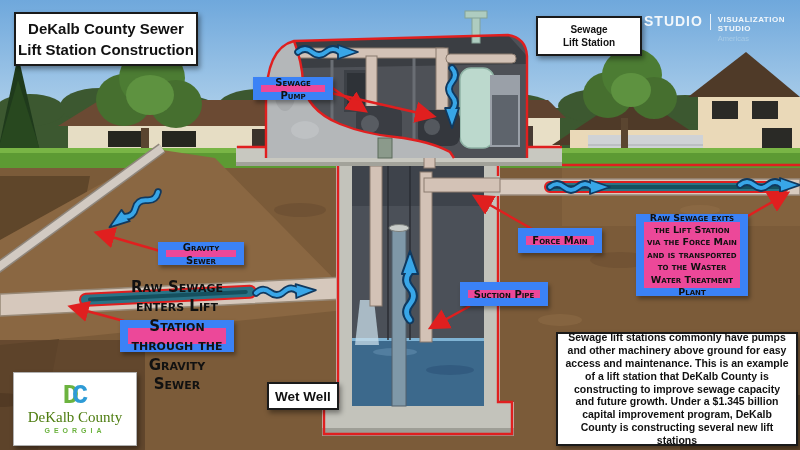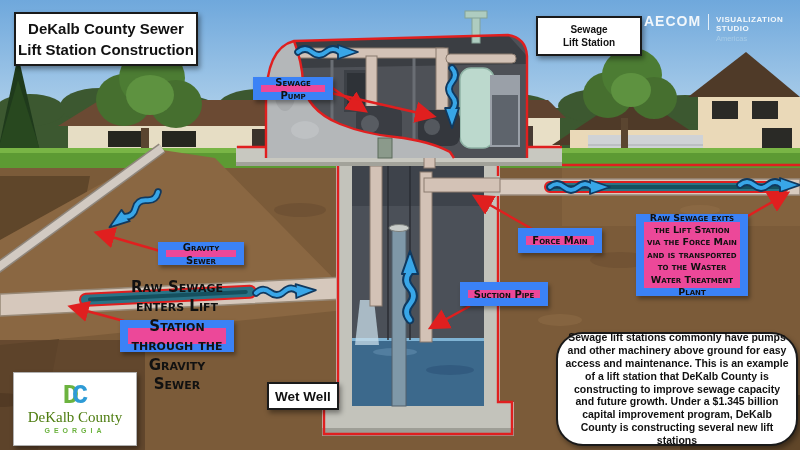--- a/index.html
+++ b/index.html
@@ -24,21 +24,21 @@
   
   .bbox{position:absolute;background:#fff;border:2.5px solid #1a1a1a;
         display:flex;flex-direction:column;align-items:center;justify-content:center;
         text-align:center;font-weight:bold;color:#111;box-sizing:border-box;
         box-shadow:2px 3px 5px rgba(0,0,0,.4);font-family:"Liberation Sans",sans-serif;}
 
   #title-box{left:14px;top:12px;width:184px;height:54px;font-size:15px;line-height:1.4;}
   #station-box{left:536px;top:16px;width:106px;height:40px;font-size:10px;line-height:1.35;}
   #wet-well-box{left:267px;top:382px;width:72px;height:28px;font-size:13.5px;}
   #info-box{left:556px;top:332px;width:242px;height:114px;font-size:10.5px;
-            line-height:1.22;padding:16px 6px;border-radius:27px;}
+            line-height:1.22;padding:16px 6px;}
 
   #brand{position:absolute;left:644px;top:10px;width:156px;height:30px;display:flex;
          align-items:flex-start;color:#f2f7fb;}
   #brand .aecom{font-size:14px;font-weight:bold;letter-spacing:1px;margin-top:3px;}
   #brand .bdiv{width:1px;height:16px;background:rgba(255,255,255,.8);margin:4px 7px 0 7px;}
   #brand .studio{font-size:8px;font-weight:bold;letter-spacing:.5px;margin-top:5px;}
   #brand .region{font-size:7.5px;color:#a6cbe8;margin-top:1px;}
 
   #logo-box{position:absolute;left:13px;top:372px;width:122px;height:72px;background:#fff;
             border:1px solid #b0b0b0;display:flex;flex-direction:column;align-items:center;
@@ -265,21 +265,21 @@
   <div>DeKalb County Sewer</div>
   <div>Lift Station Construction</div>
 </div>
 
 <div id="station-box" class="bbox">
   <div>Sewage</div>
   <div>Lift Station</div>
 </div>
 
 <div id="brand">
-  <div class="aecom">AECOM</div>
+  <div class="aecom">STUDIO</div>
   <div class="bdiv"></div>
   <div>
     <div class="studio">VISUALIZATION STUDIO</div>
     <div class="region">Americas</div>
   </div>
 </div>
 
 <div id="sewage-pump-label" class="rlabel">Sewage Pump</div>
 <div id="gravity-sewer-label" class="rlabel">Gravity Sewer</div>
 <div id="force-main-label" class="rlabel">Force Main</div>

